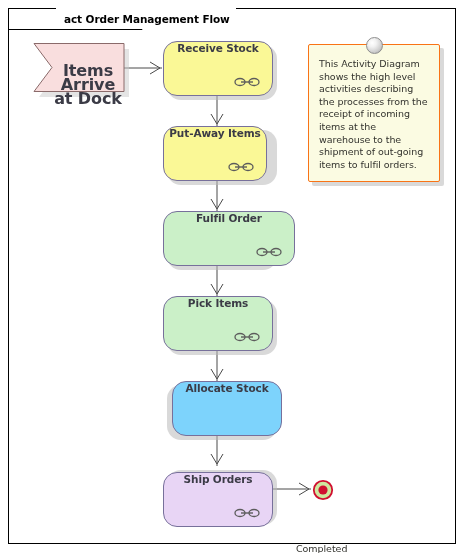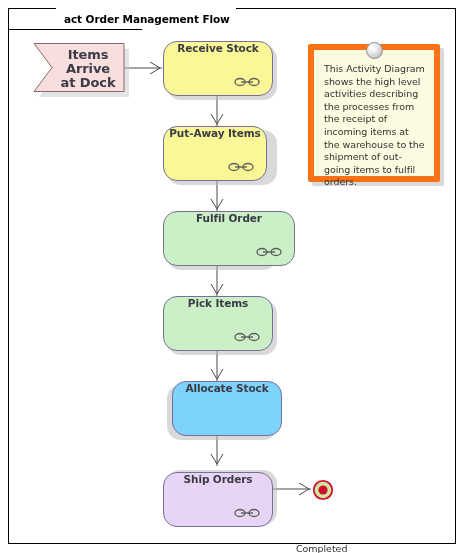--- a/index.html
+++ b/index.html
@@ -106,42 +106,42 @@
     height: 10px;
   }
 
   
   .event-node {
     position: absolute;
   }
   .event-label {
     position: absolute;
     left: 0;
-    top: 0;
+    top: 16px;
     width: 100%;
     height: 100%;
     display: flex;
     flex-direction: column;
     align-items: center;
     justify-content: center;
-    font-size: 13px;
+    font-size: 16px;
     font-weight: bold;
     color: #3b3b46;
     line-height: 14px;
     text-align: center;
     padding-left: 18px;
     box-sizing: border-box;
     letter-spacing: -0.1px;
   }
 
   
   .note {
     position: absolute;
     box-sizing: border-box;
-    border: 6px solid #f97316;
+    border: 1px solid #f97316;
     background: #fbfbe2;
     border-radius: 2px;
   }
   .note-text {
     font-size: 9.5px;
     color: #33332e;
     line-height: 12.6px;
     padding: 13px 9px 8px 10px;
     letter-spacing: -0.05px;
   }

